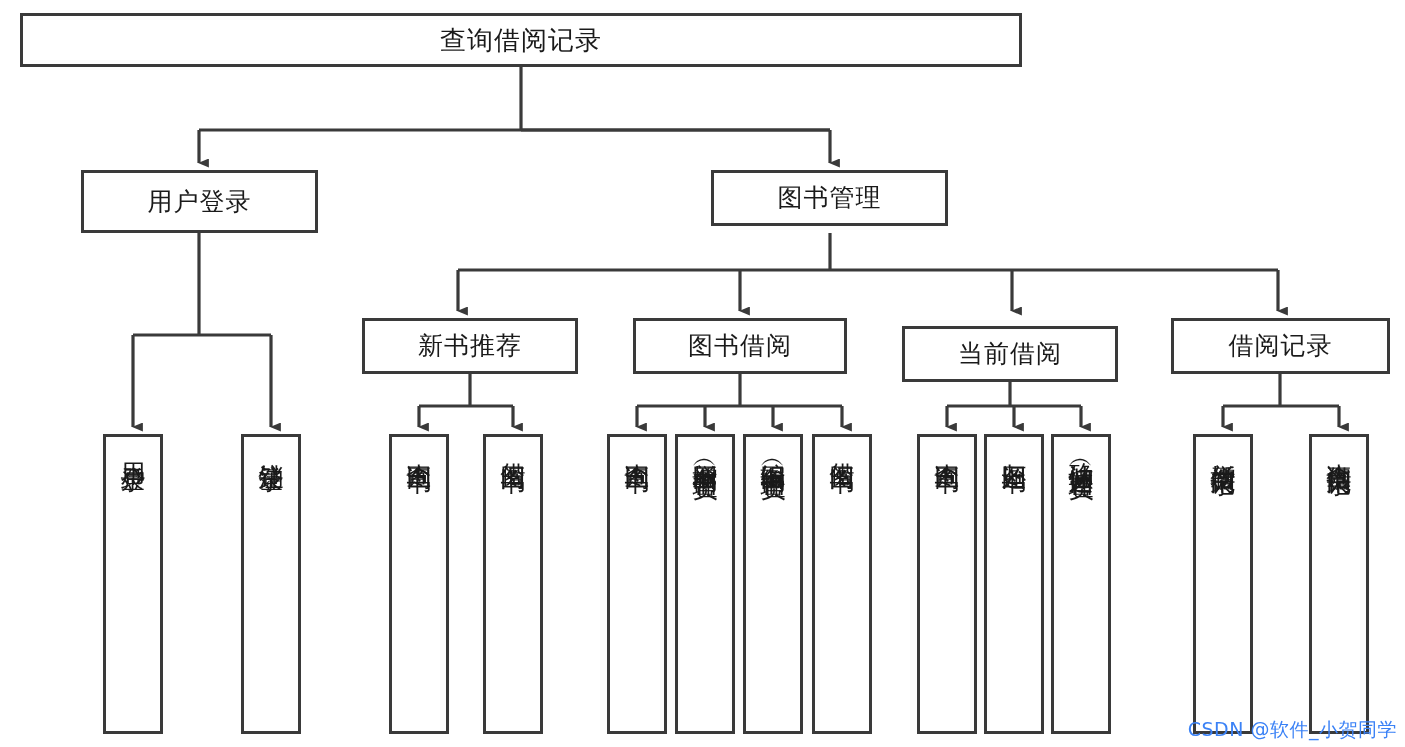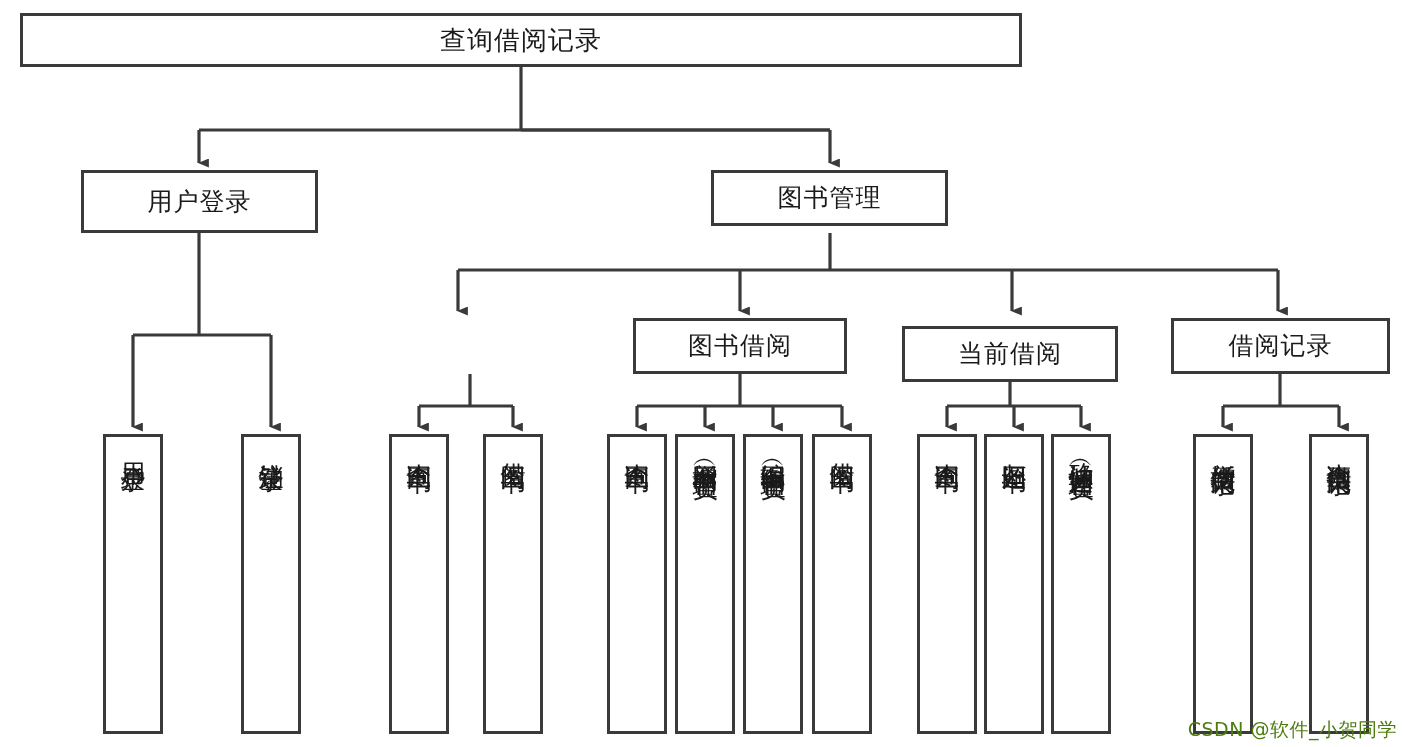--- a/index.html
+++ b/index.html
@@ -60,21 +60,21 @@
     letter-spacing: 2px;
     color: #1a1a1a;
     white-space: nowrap;
     max-height: 288px;
   }
   .watermark {
     position: absolute;
     right: 8px;
     bottom: 4px;
     font-size: 19px;
-    color: #4d7c0f;
+    color: #3b82f6;
     white-space: nowrap;
     z-index: 3;
     letter-spacing: 0.5px;
   }
 </style>
 </head>
 <body>
 
 <div id="canvas">
 
@@ -137,20 +137,23 @@
     <span>查询借阅记录</span>
   </div>
 
   <div class="node node-h" style="left:81px; top:170px; width:237px; height:63px;">
     <span>用户登录</span>
   </div>
   <div class="node node-h" style="left:711px; top:170px; width:237px; height:56px;">
     <span>图书管理</span>
   </div>
 
+  <div class="node node-h" style="left:362px; top:318px; width:216px; height:56px;">
+    <span>新书推荐</span>
+  </div>
   <div class="node node-h" style="left:633px; top:318px; width:214px; height:56px;">
     <span>图书借阅</span>
   </div>
   <div class="node node-h" style="left:902px; top:318px; width:216px; height:56px;margin-top:8px;">
     <span>当前借阅</span>
   </div>
   <div class="node node-h" style="left:1171px; top:318px; width:219px; height:56px;">
     <span>借阅记录</span>
   </div>
 

